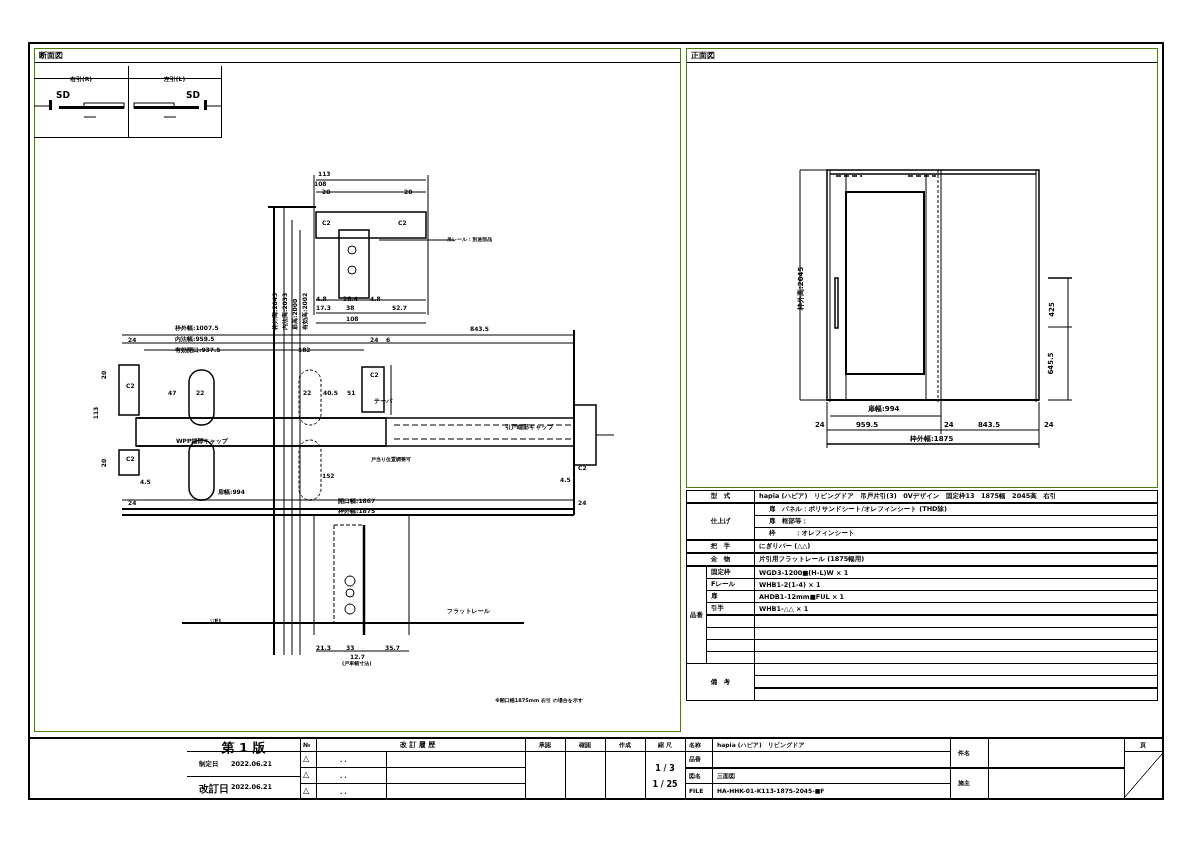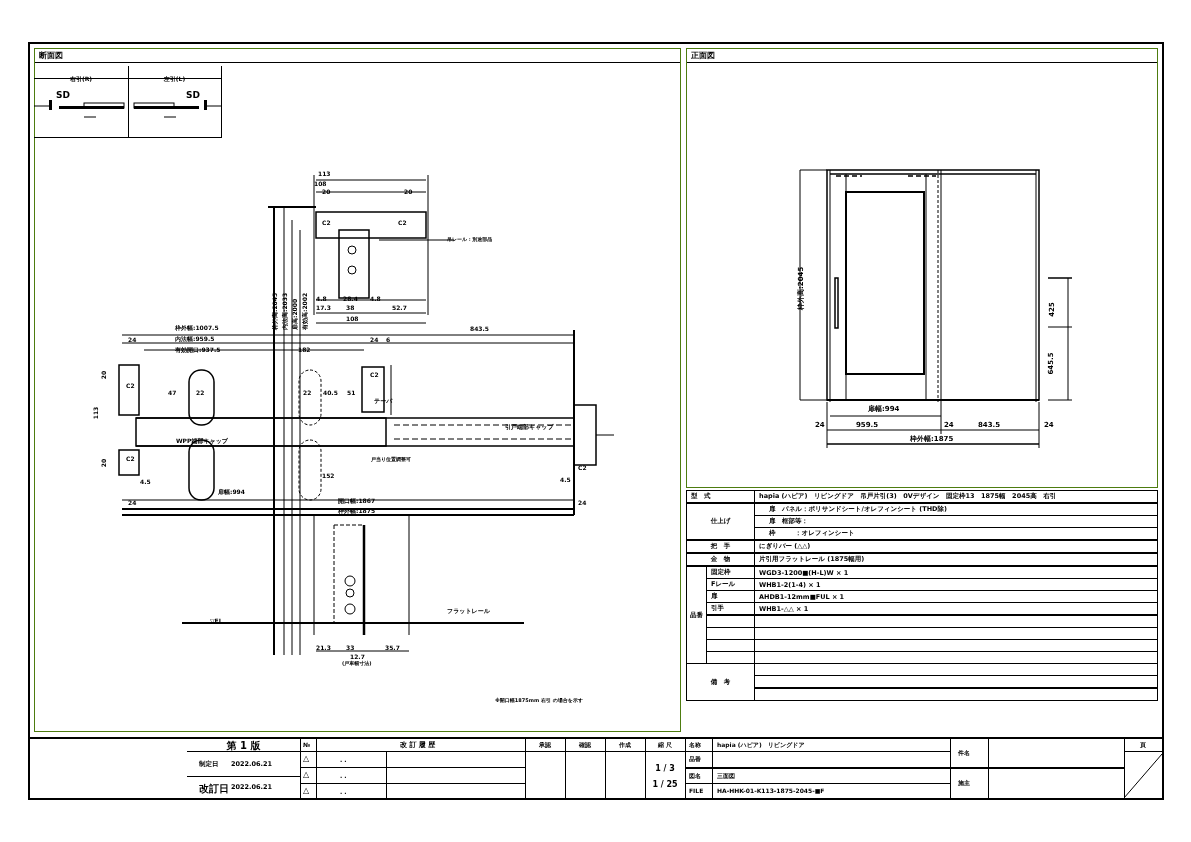--- a/index.html
+++ b/index.html
@@ -229,21 +229,21 @@
 
 <div class="abs" style="left:686px;top:490px;width:472px;">
   <table class="tbl" style="width:472px;table-layout:fixed;">
     <colgroup>
         <col style="width:20px">
         <col style="width:48px">
         <col>
       </colgroup>
     <tbody>
         <tr class="thick-b">
-      <td colspan="2" style="text-align:left">型　式</td>
+      <td colspan="2" style="text-align:center">型　式</td>
       <td>hapia (ハピア)　リビングドア　吊戸片引(3)　0Vデザイン　固定枠13　1875幅　2045高　右引</td>
     </tr>
     <tr>
       <td colspan="2" rowspan="3" style="text-align:center;border-bottom:2px solid #000">仕上げ</td>
       <td style="padding-left:14px">扉　パネル：ポリサンドシート/オレフィンシート (THD除)</td>
     </tr>
     <tr>
           <td style="padding-left:14px">扉　框部等：</td>
         </tr>
     <tr class="thick-b">
@@ -301,21 +301,21 @@
           <td></td>
         </tr>
   </tbody>
     </table>
 </div>
 
 <div class="abs" style="left:28px;top:737px;width:1136px;height:63px;border:2px solid #000;border-top-width:2px;box-sizing:border-box;">
 
 
   <div class="abs" style="left:157px;top:0;width:113px;height:59px;border-right:1px solid #000;">
-    <div class="abs t" style="left:0;top:2px;width:113px;text-align:center;font-size:10px;">第 1 版</div>
+    <div class="abs t" style="left:0;top:2px;width:113px;text-align:center;font-size:13px;">第 1 版</div>
     <div class="abs" style="left:0;top:12px;width:113px;height:1px;background:#000;"></div>
     <span class="abs t" style="left:12px;top:22px;font-size:6.5px;">制定日</span>
     <span class="abs t" style="left:44px;top:22px;font-size:6.5px;">2022.06.21</span>
     <div class="abs" style="left:0;top:37px;width:113px;height:1px;background:#000;"></div>
     <span class="abs t" style="left:12px;top:45px;font-size:10px;">改訂日</span>
     <span class="abs t" style="left:44px;top:45px;font-size:6.5px;">2022.06.21</span>
   </div>
 
   <div class="abs" style="left:270px;top:0;width:225px;height:59px;border-right:1px solid #000;">
     <div class="abs" style="left:0;top:0;width:16px;height:59px;border-right:1px solid #000;"></div>

